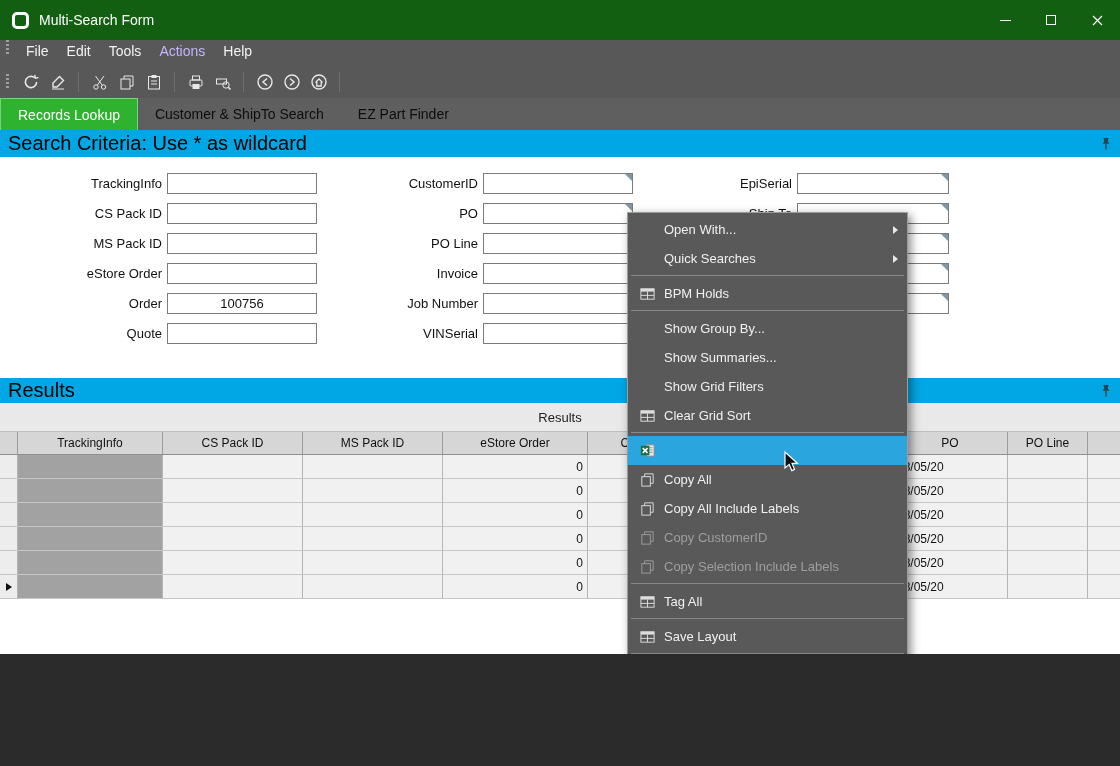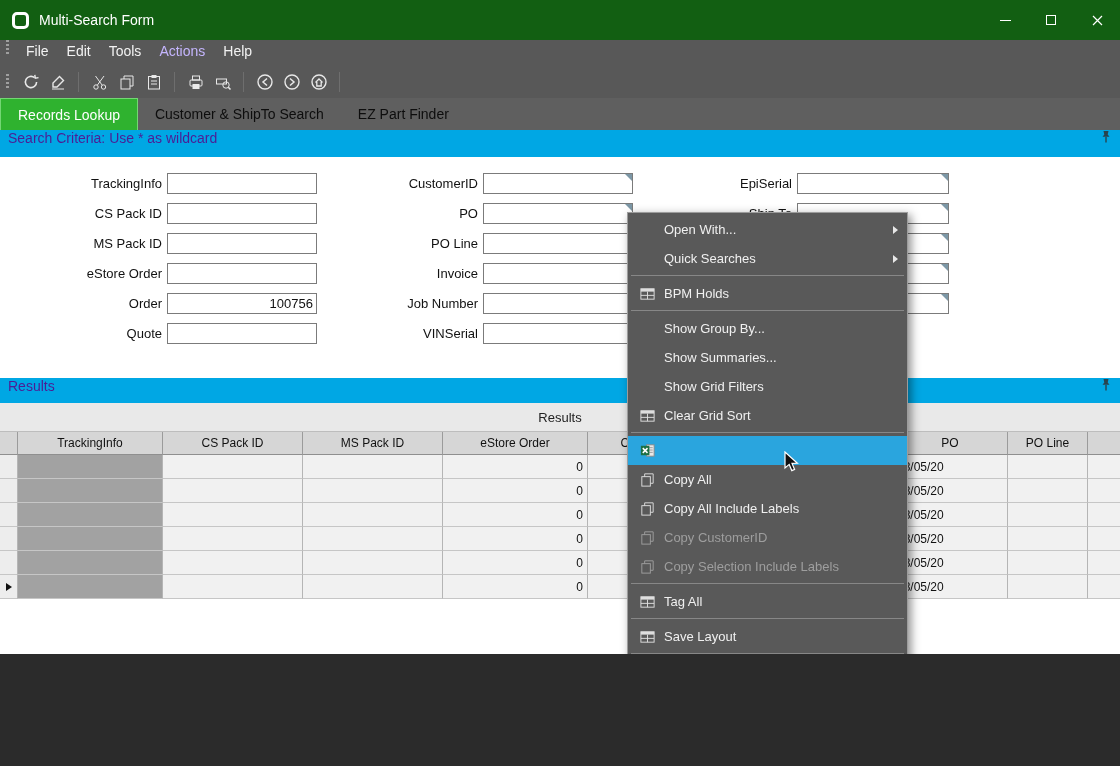--- a/index.html
+++ b/index.html
@@ -27,41 +27,41 @@
   .tbtn{width:27px;height:24px;display:flex;align-items:center;justify-content:center}
   .tbtn svg{width:18px;height:18px}
   .tsep{width:1px;height:20px;background:#474747;border-right:1px solid #6e6e6e;margin:0 7px}
 
   
   .tabstrip{position:absolute;top:98px;left:0;right:0;height:32px;background:#5f5f5f;display:flex;align-items:stretch;font-size:14px}
   .tab{display:flex;align-items:center;padding:16px 17px;color:#0d0d0d}
   .tab.active{background:#2fb22f;color:#fff;border:1px solid #73d773}
 
   
-  .phdr{position:absolute;left:0;right:0;background:#00a7e4;color:#4c1d95;font-size:14px;display:flex;align-items:flex-start;padding:0 8px}
+  .phdr{position:absolute;left:0;right:0;background:#00a7e4;color:#000000;font-size:20px;display:flex;align-items:center;padding:0 8px}
   #search-hdr{top:130px;height:27px}
   #results-hdr{top:378px;height:25px}
   .pin{margin-left:auto;color:#29434e;display:flex}
   .pin svg{width:12px;height:14px}
 
   
   .fcol{position:absolute;top:168px}
   #col1{left:0}
   #col2{left:320px}
   #col3{left:640px}
   .frow{display:flex;align-items:center;height:30px}
   .flabel{display:block;text-align:right;font-size:13px;color:#111}
   #col1 .flabel{width:162px}
   #col2 .flabel{width:158px}
   #col3 .flabel{width:152px}
   .fwrap{position:relative;margin-left:5px}
   .tin{display:block;height:21px;border:1px solid #7b7b7b;font-size:13px;padding:0 3px;background:#fff;font-family:inherit;color:#111}
   #col1 .tin,#col2 .tin{width:150px}
   #col3 .tin{width:152px}
-  .tin.num{text-align:right}
+  .tin.num{text-align:center}
   .notch{position:absolute;top:1px;right:1px;width:0;height:0;border-left:7px solid transparent;border-top:7px solid #7c97a6}
 
   
   .group-band{position:absolute;top:403px;left:0;right:0;height:29px;background:#e9e9e9;border-bottom:1px solid #bdbdbd;display:flex;align-items:center;justify-content:center;font-size:13px;color:#222}
 
   
   .grid{position:absolute;top:432px;left:0;width:1120px;overflow:hidden}
   .grow{display:flex;width:1140px}
   .gc{flex:none;border-right:1px solid #b5b5b5;border-bottom:1px solid #c6c6c6;font-size:12px;display:flex;align-items:center;padding:0 4px;height:24px;background:#f1f1f1;color:#111;overflow:hidden;white-space:nowrap}
   .ghead .gc{background:#d6d6d6;border-right:1px solid #9b9b9b;border-bottom:1px solid #8f8f8f;justify-content:center;height:23px}

